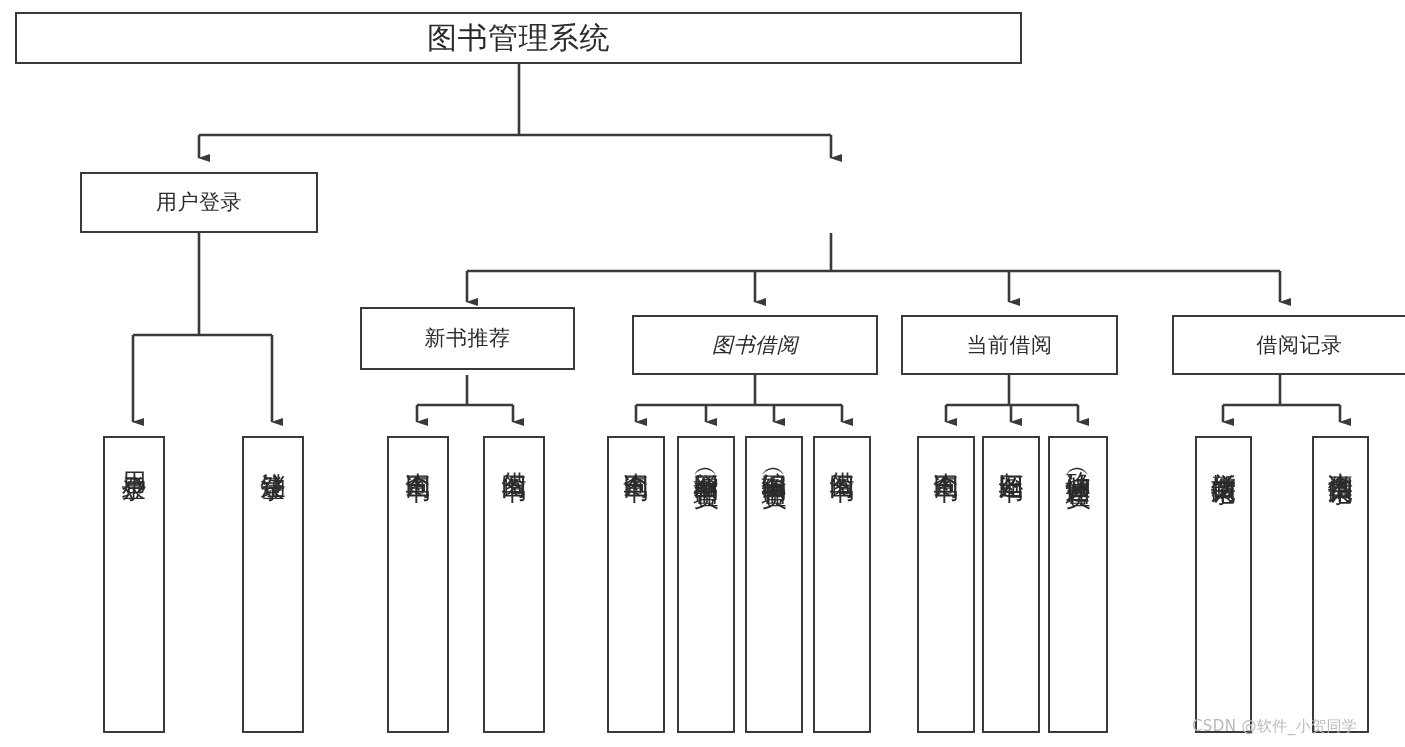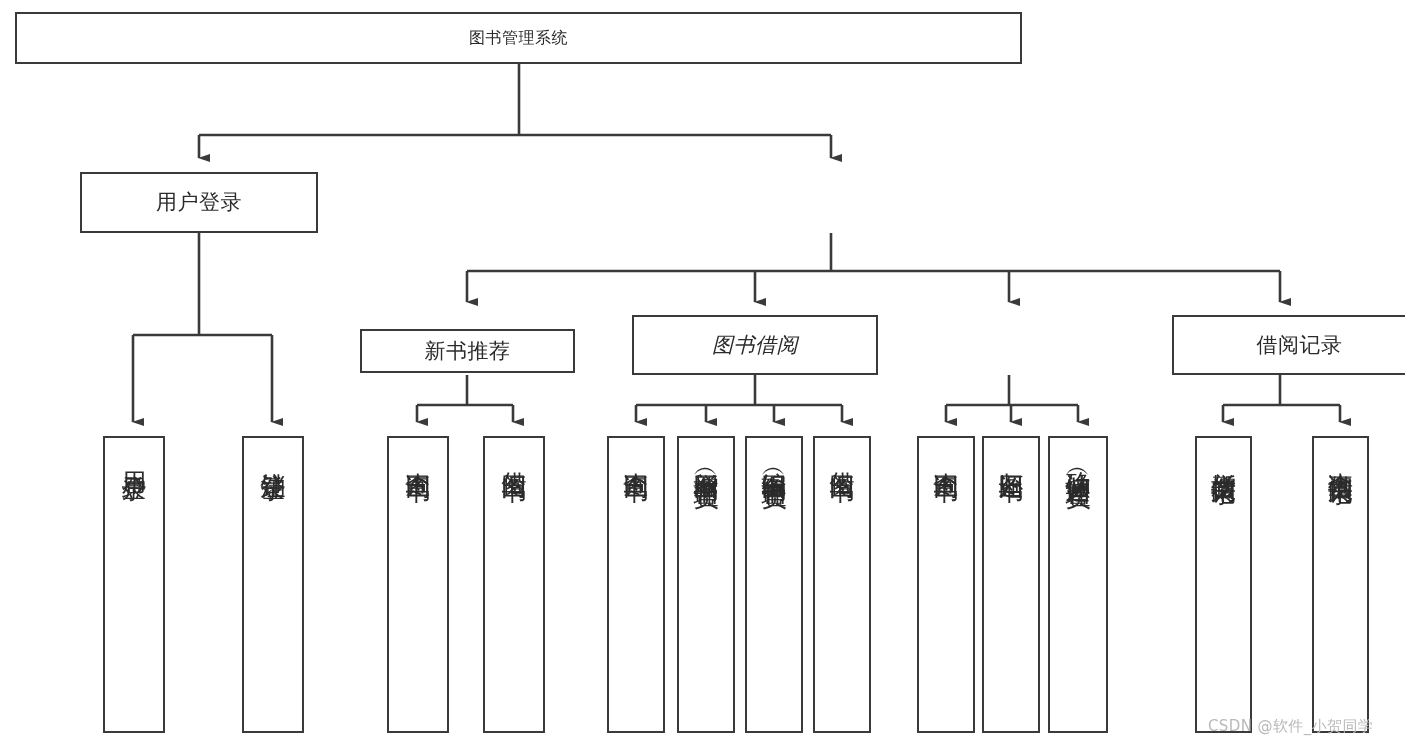--- a/index.html
+++ b/index.html
@@ -23,21 +23,21 @@
     display:block;
     text-align:center;
     line-height:1.18;
     white-space:nowrap;
   }
   
   .node.horiz .label{
     font-size:21px;
     letter-spacing:0.5px;
   }
-  .node.title .label{ font-size:16px; }
+  .node.title .label{ font-size:30px; }
   
   .node.vert{
     align-items:flex-start;
     justify-content:center;
     padding-top:14px;
   }
   .node.vert .label{
     writing-mode:vertical-rl;
     text-orientation:upright;
     font-size:25px;
@@ -111,25 +111,28 @@
   </svg>
 
   <div class="node horiz title" style="left:15px;top:12px;width:1007px;height:52px;">
     <span class="label">图书管理系统</span>
   </div>
 
   <div class="node horiz" style="left:80px;top:172px;width:238px;height:61px;">
     <span class="label">用户登录</span>
   </div>
 
-  <div class="node horiz" style="left:360px;top:329px;width:215px;height:44px;">
+  <div class="node horiz" style="left:360px;top:307px;width:215px;height:63px;">
     <span class="label">新书推荐</span>
   </div>
   <div class="node horiz" style="left:632px;top:315px;width:246px;height:60px;font-style:italic;">
     <span class="label">图书借阅</span>
+  </div>
+  <div class="node horiz" style="left:901px;top:315px;width:217px;height:60px;">
+    <span class="label">当前借阅</span>
   </div>
   <div class="node horiz" style="left:1172px;top:315px;width:255px;height:60px;">
     <span class="label">借阅记录</span>
   </div>
 
   <div class="node vert" style="left:103px;top:436px;width:62px;height:297px;">
     <span class="label">用户登录</span>
   </div>
   <div class="node vert" style="left:242px;top:436px;width:62px;height:297px;">
     <span class="label">注销登录</span>
@@ -165,15 +168,15 @@
     <span class="label">确认归还（管理员）</span>
   </div>
 
   <div class="node vert" style="left:1195px;top:436px;width:57px;height:297px;">
     <span class="label">新增借阅记录</span>
   </div>
   <div class="node vert" style="left:1312px;top:436px;width:57px;height:297px;">
     <span class="label">查询借阅记录</span>
   </div>
 
-  <div class="watermark" style="left:1192px;top:717px;margin-left:16px;">CSDN @软件_小贺同学</div>
+  <div class="watermark" style="left:1192px;top:717px;">CSDN @软件_小贺同学</div>
 
 </div>
 
 </body></html>

